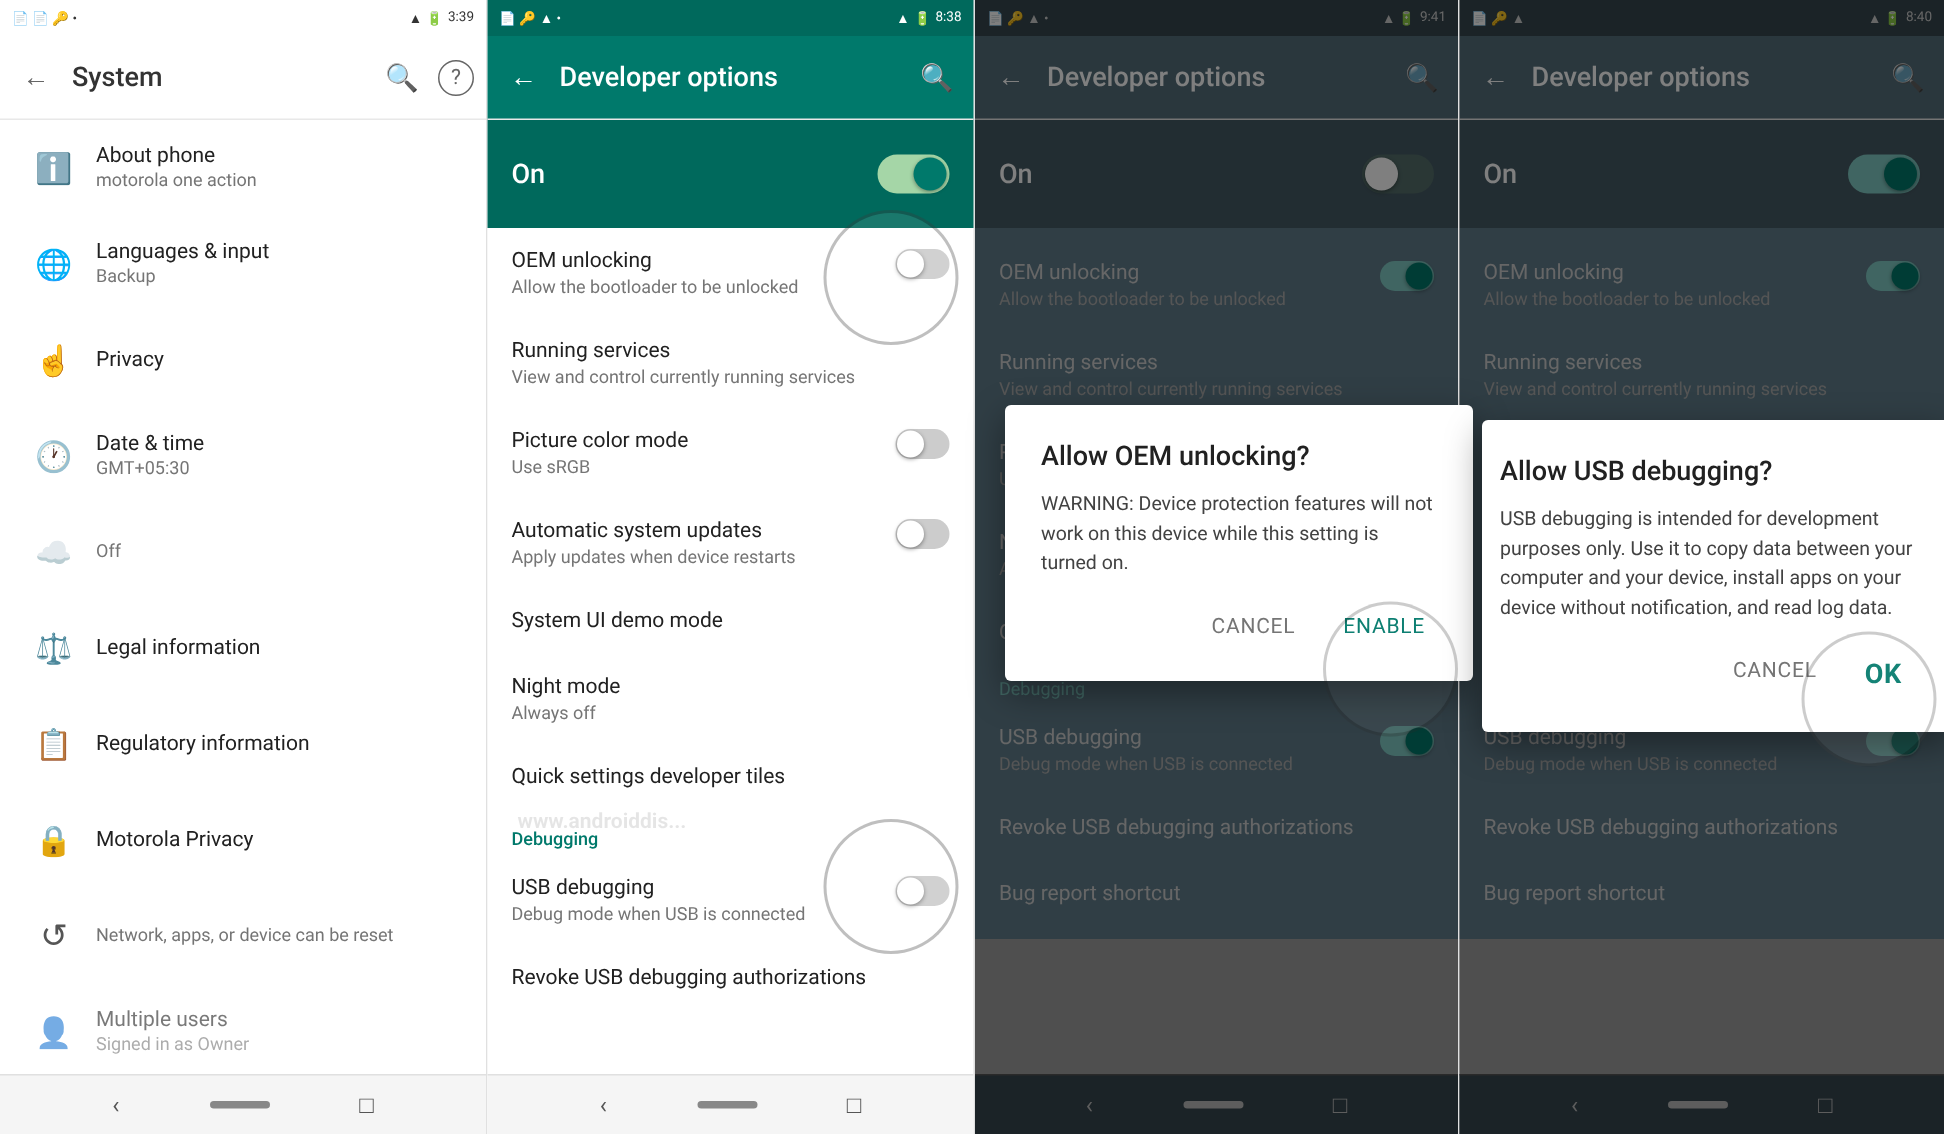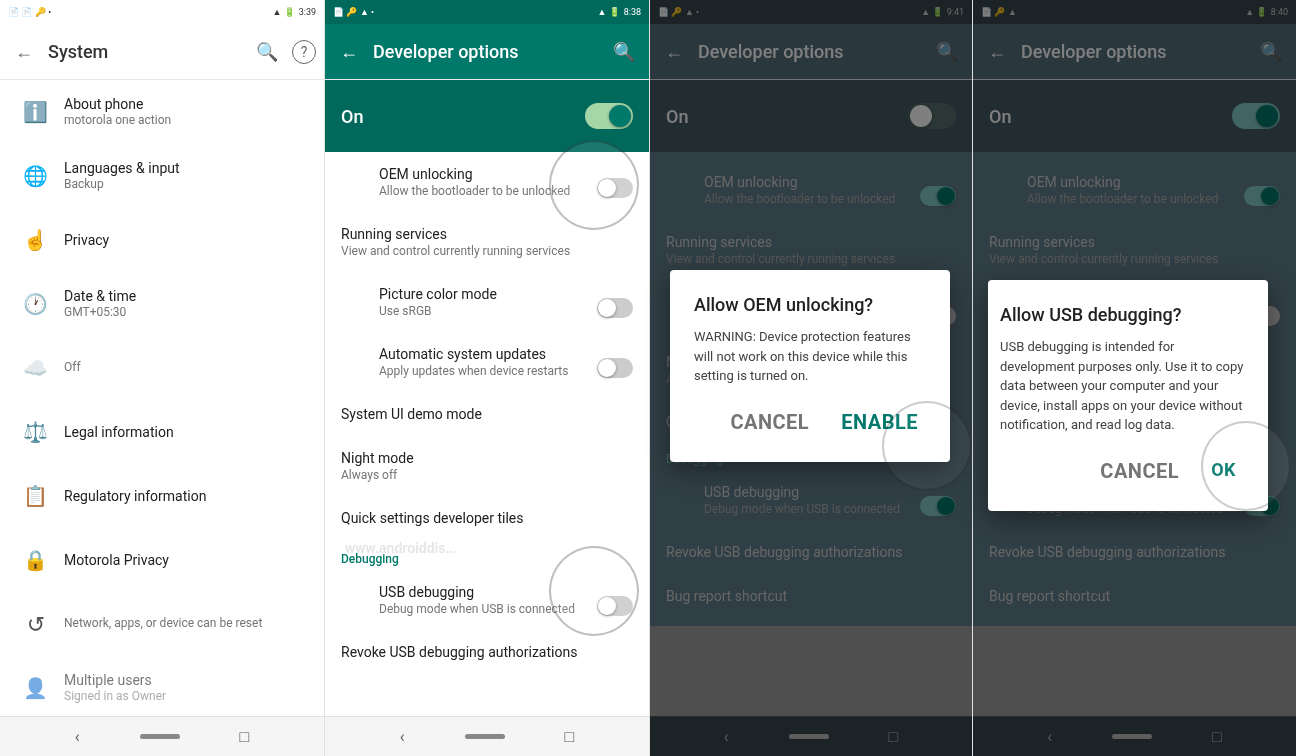--- a/index.html
+++ b/index.html
@@ -152,23 +152,22 @@
     }
 
     
     .settings-row {
       padding: 14px 16px;
       cursor: pointer;
       border-bottom: none;
     }
     .settings-row-header {
       display: flex;
-      align-items: flex-end;
+      align-items: flex-start;
       justify-content: space-between;
-      margin-left: 38px;
     }
     .settings-row-title {
       font-size: 14px;
       color: #212121;
       font-weight: 400;
     }
     .settings-row-subtitle {
       font-size: 12px;
       color: #757575;
       margin-top: 2px;
@@ -265,42 +264,42 @@
     }
 
     
     .dialog {
       position: absolute;
       background: #fff;
       border-radius: 4px;
       z-index: 20;
       padding: 24px;
       box-shadow: 0 8px 24px rgba(0,0,0,0.4);
-      width: 280px;
+      width: 312px;
     }
     .dialog-title {
       font-size: 18px;
       font-weight: 500;
       color: #212121;
       margin-bottom: 12px;
     }
     .dialog-body {
       font-size: 13px;
       color: #424242;
       line-height: 1.5;
       margin-bottom: 20px;
     }
     .dialog-actions {
       display: flex;
       justify-content: flex-end;
       gap: 16px;
     }
     .dialog-btn {
-      font-size: 20px;
-      font-weight: 700;
+      font-size: 14px;
+      font-weight: 400;
       color: #00796b;
       cursor: pointer;
       padding: 4px 8px;
       text-transform: uppercase;
       letter-spacing: 0.5px;
     }
     .dialog-btn.cancel {
       color: #757575;
     }
 

